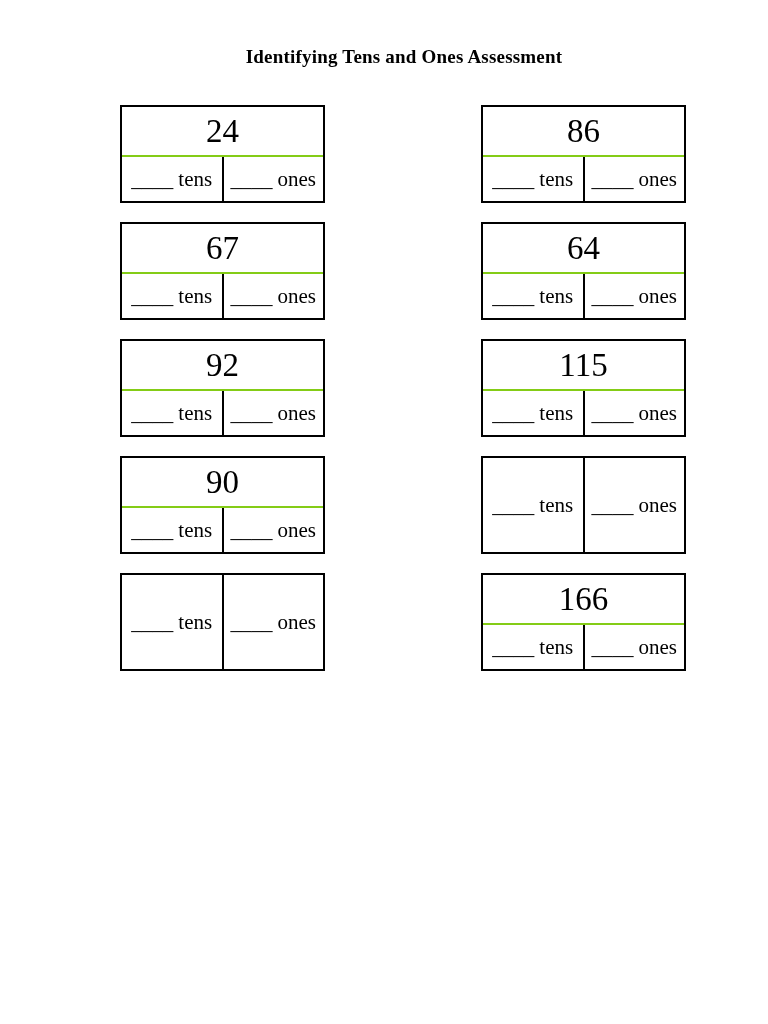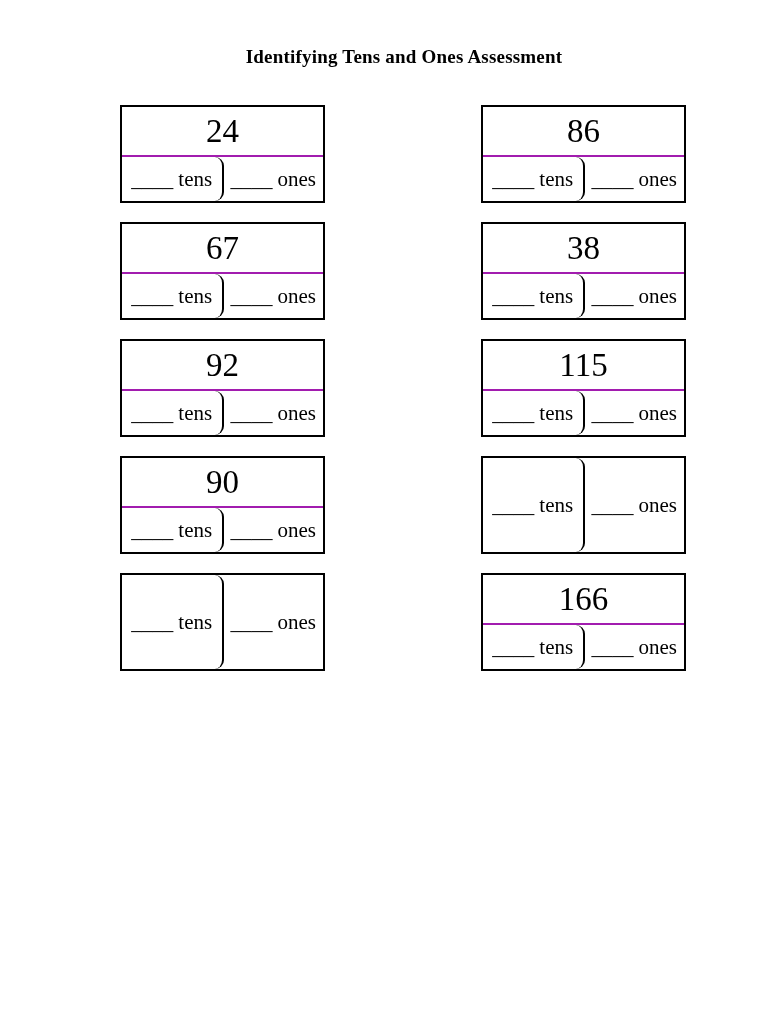--- a/index.html
+++ b/index.html
@@ -40,40 +40,39 @@
   .card {
     width: 205px;
     height: 98px;
     border: 2px solid #000000;
     display: flex;
     flex-direction: column;
     background: #ffffff;
   }
   .card-number {
     height: 50px;
-    border-bottom: 2px solid #a21caf;
+    border-bottom: 2px solid #84cc16;
     display: flex;
     align-items: center;
     justify-content: center;
     font-size: 33px;
     line-height: 1;
   }
   .card-bottom {
     flex: 1;
     display: flex;
   }
   .cell {
     flex: 1;
     display: flex;
     align-items: center;
     justify-content: center;
     font-size: 21px;
     white-space: nowrap;
     overflow: hidden;
-    border-radius: 9px;
   }
   .cell-tens { border-right: 2px solid #000000; }
   .blank { letter-spacing: 0; }
   .word { margin-left: 5px; }
 </style>
 </head>
 <body>
 
 <div class="page">
   <div class="title">Identifying Tens and Ones Assessment</div>
@@ -116,21 +115,21 @@
             <span class="word">tens</span>
           </div>
         <div class="cell cell-ones">
             <span class="blank">____</span>
             <span class="word">ones</span>
           </div>
       </div>
     </div>
 
     <div class="card">
-      <div class="card-number">38</div>
+      <div class="card-number">64</div>
       <div class="card-bottom">
         <div class="cell cell-tens">
             <span class="blank">____</span>
             <span class="word">tens</span>
           </div>
         <div class="cell cell-ones">
             <span class="blank">____</span>
             <span class="word">ones</span>
           </div>
       </div>

